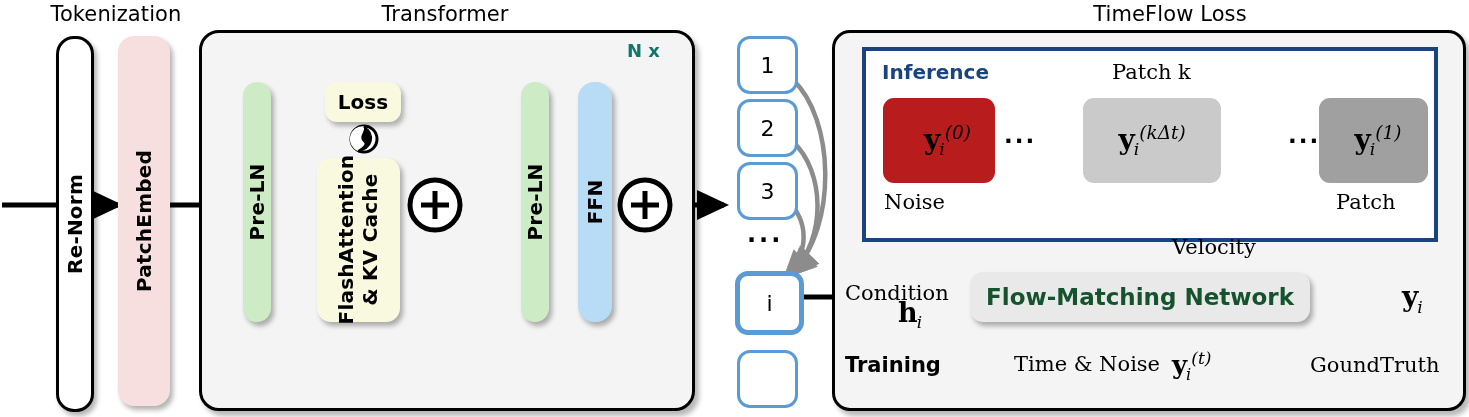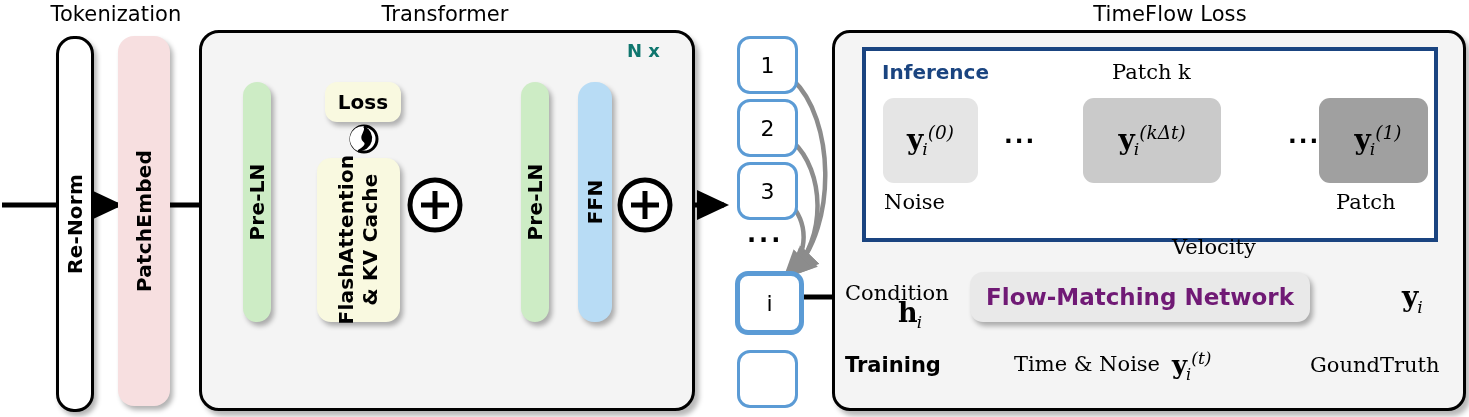--- a/index.html
+++ b/index.html
@@ -72,21 +72,21 @@
   .inf-box{
     position:absolute;background:#ffffff;border:4px solid #1a4480;
   }
   .inf-label{
     position:absolute;font-size:20px;font-weight:700;color:#1a4480;white-space:nowrap;
   }
   .ybox{
     position:absolute;border-radius:11px;
     display:flex;align-items:center;justify-content:center;
   }
-  .ybox.g1{background:#e5e5e5;}
+  .ybox.g1{background:#b91c1c;padding-left:17px;}
   .ybox.g2{background:#cacaca;}
   .ybox.g3{background:#a0a0a0;}
 
   
   .mth{
     font-family:"DejaVu Serif","Liberation Serif",serif;
     color:#000;white-space:nowrap;position:absolute;
   }
   .mvar{font-weight:700;font-style:normal;}
   .sup{font-size:.66em;vertical-align:super;font-style:italic;font-weight:400;}
@@ -97,21 +97,21 @@
     font-size:21px;color:#000;white-space:nowrap;
   }
   .sans-bold{
     position:absolute;font-size:21px;font-weight:700;color:#000;white-space:nowrap;
   }
 
   .fmn{
     position:absolute;background:#e9e9e9;border-radius:13px;
     box-shadow:3px 4px 5px rgba(0,0,0,.30);
     display:flex;align-items:center;justify-content:center;
-    font-size:23px;font-weight:600;color:#701a75;white-space:nowrap;
+    font-size:23px;font-weight:600;color:#14532d;white-space:nowrap;
   }
 
   .dots-h{
     position:absolute;font-weight:700;font-size:23px;color:#000;letter-spacing:2px;line-height:1;
   }
 </style>
 </head>
 <body>
 
 <div class="stage">

